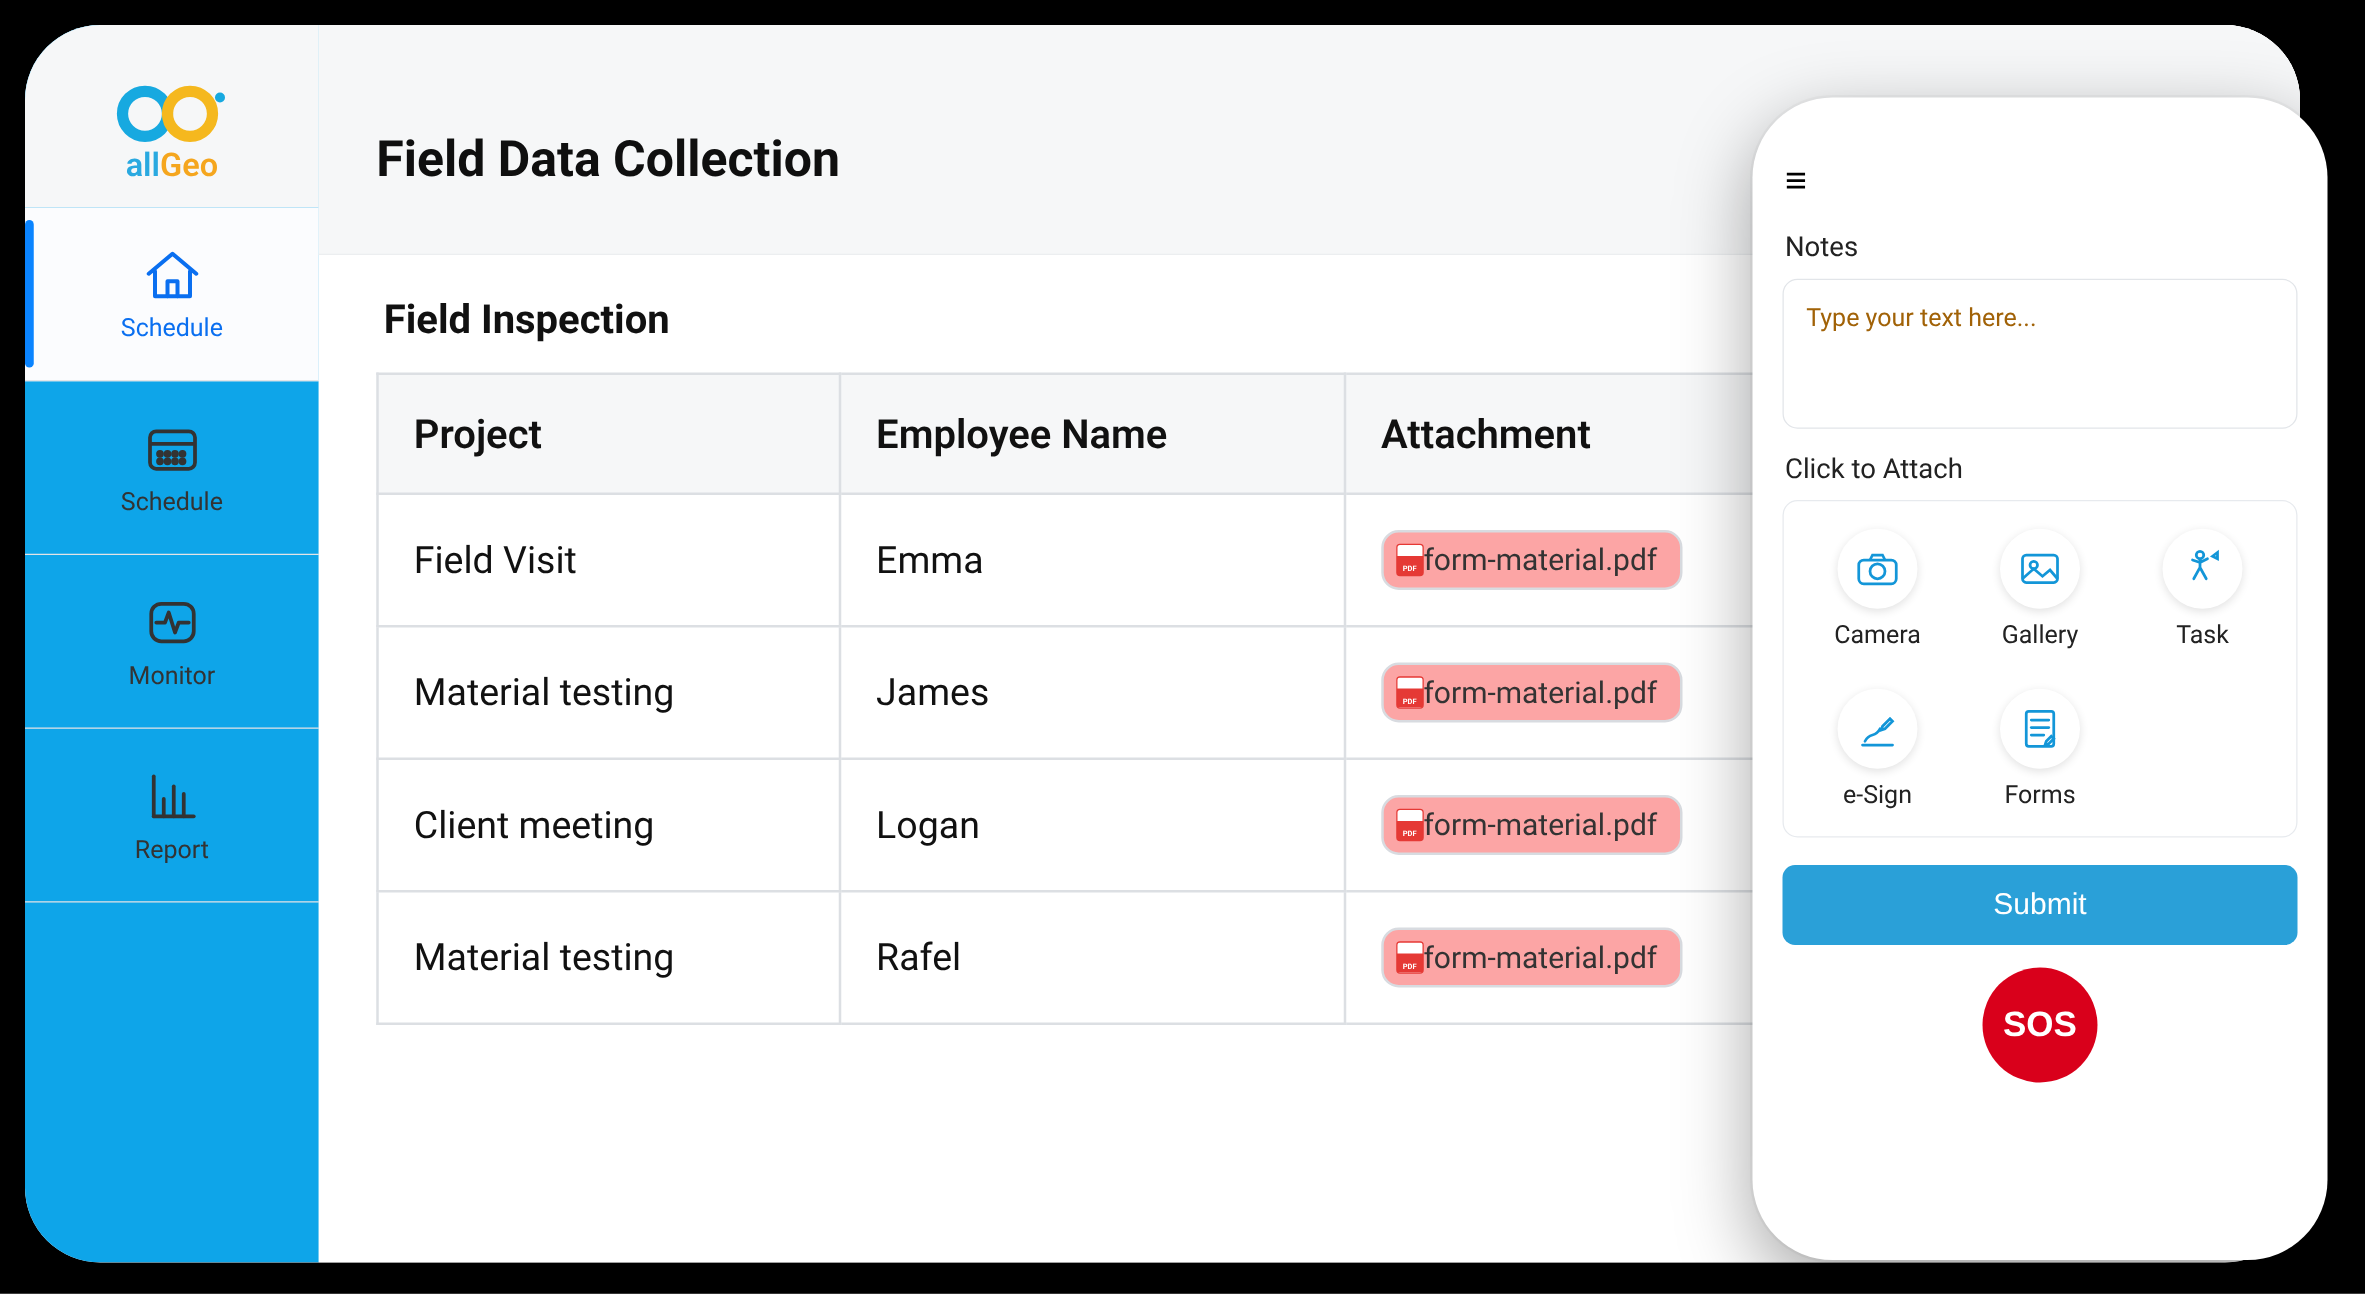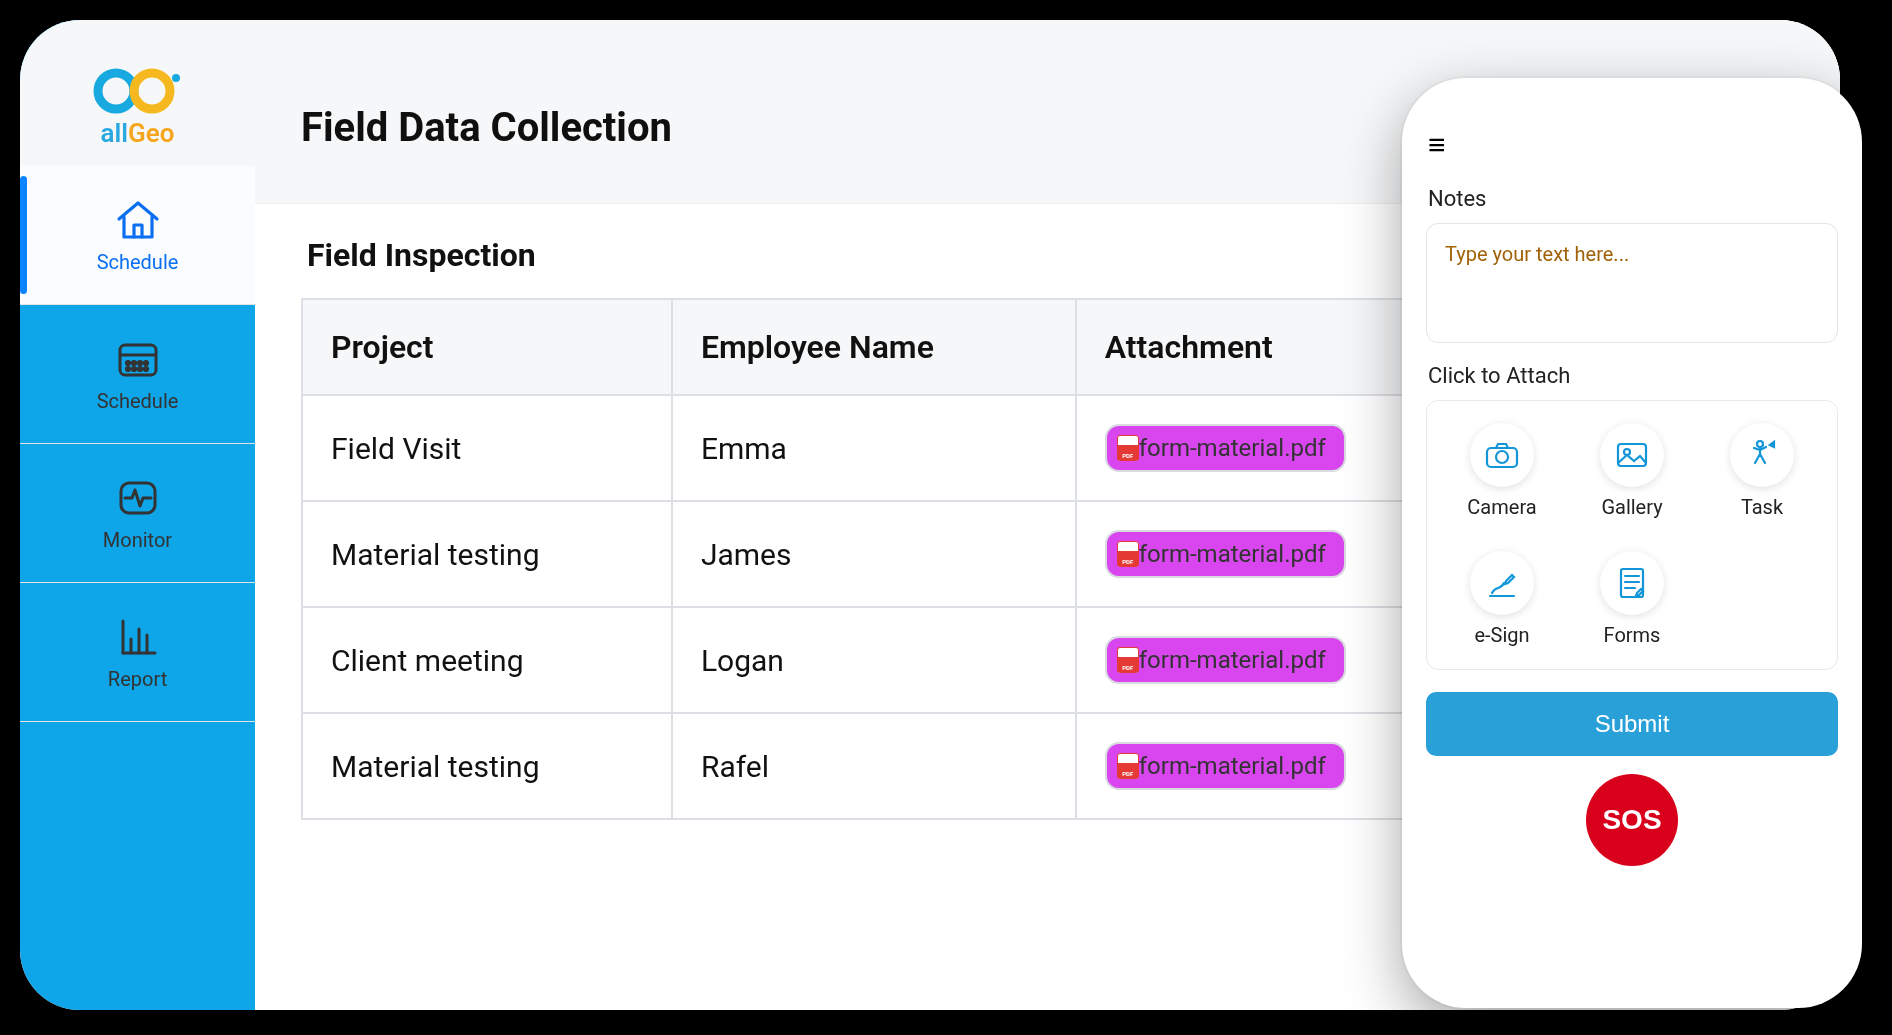--- a/index.html
+++ b/index.html
@@ -125,21 +125,21 @@
     font-size: 32px;
   }
   .chip {
     display: inline-flex;
     align-items: center;
     border: 2px solid #d8dbe0;
     border-radius: 14px;
     padding: 8px 18px 8px 10px;
     font-size: 24px;
     color: #333;
-    background: #d946ef;
+    background: #fca5a5;
     cursor: pointer;
     text-align: center;
   }
   .pdf-badge {
     width: 22px; height: 26px;
     background: linear-gradient(#fff 38%, #e53935 38%);
     border: 1px solid #e53935;
     border-radius: 3px;
     position: relative;
   }

